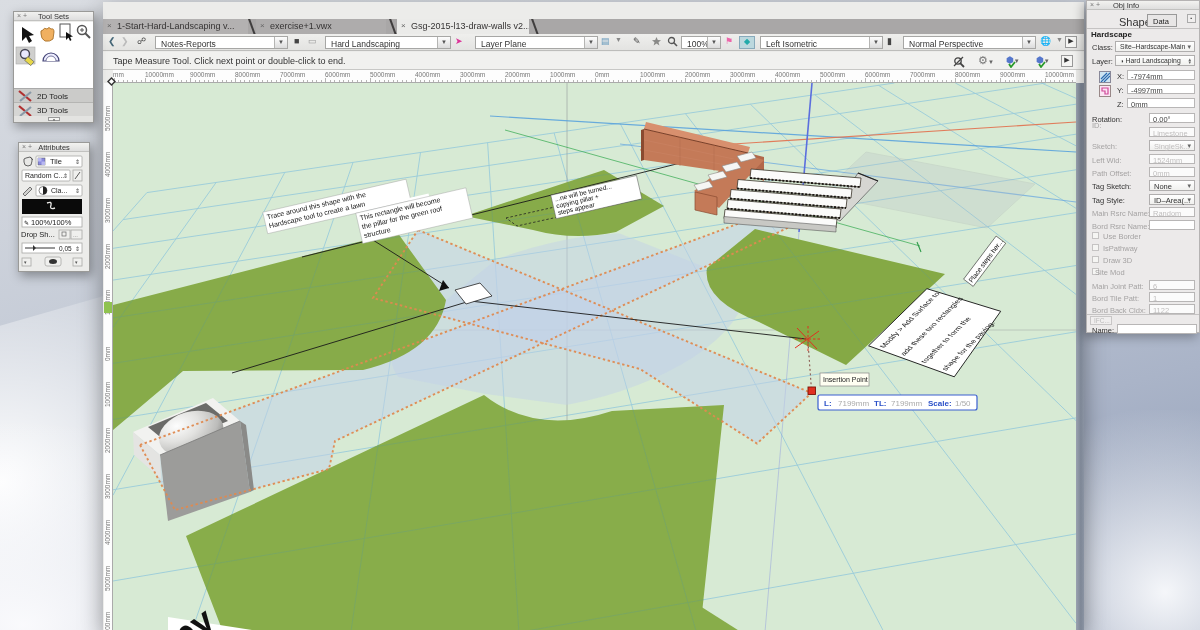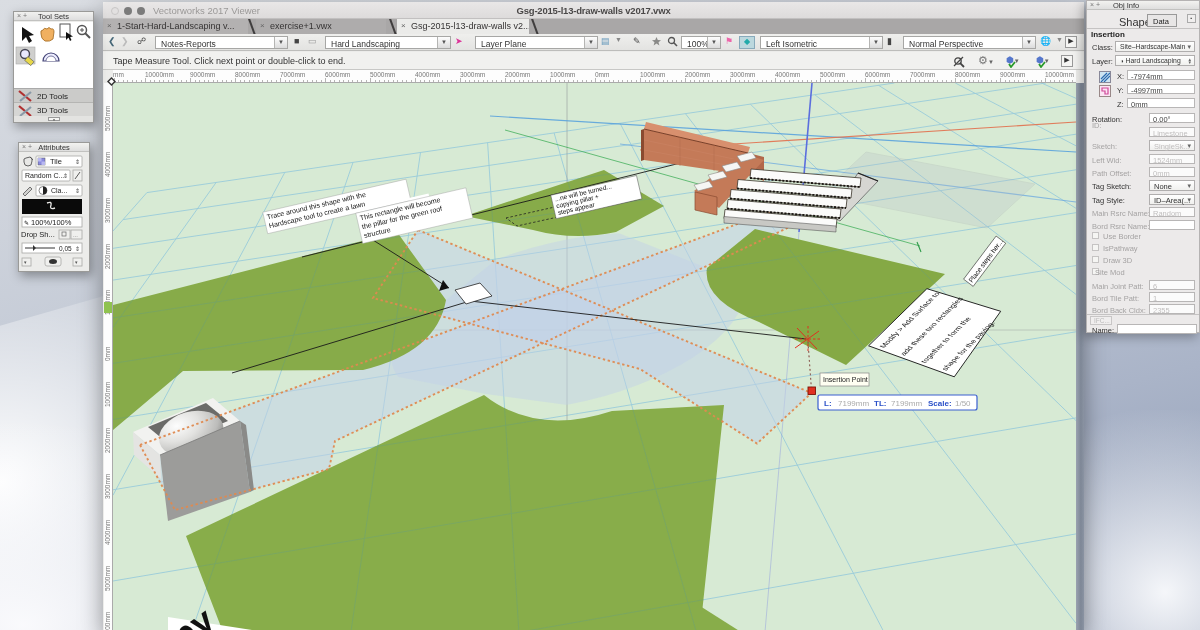--- a/index.html
+++ b/index.html
@@ -49,27 +49,20 @@
 .ofield.g{color:#c0bebe;background:#fbfbfb}
 .osel{position:absolute;background:linear-gradient(#fff,#f0f0ee);border:1px solid #b0aeae;color:#333;font-size:7.5px;padding:1px 0 0 4px;height:11px}
 .osel .v{position:absolute;right:3px;top:1px;color:#666;font-size:7px}
 .chk{position:absolute;left:5px;width:7px;height:7px;border:1px solid #c5c3c3;background:#f5f5f3}
 </style></head>
 <body>
 <div class="snow1"></div>
 <div class="snow2"></div>
 <div class="snow3"></div>
 <div class="win">
-  <div class="titlebar">
-    <div class="tl tl1"></div>
-      <div class="tl tl2"></div>
-      <div class="tl tl3"></div>
-    <div class="appname">Vectorworks 2017 Viewer</div>
-    <div class="docname">Gsg-2015-l13-draw-walls v2017.vwx</div>
-  </div>
   <div class="tabbar">
     <div class="tab" style="left:0;width:145px;background:#b3b1b1"><span class="x">×</span>1-Start-Hard-Landscaping v...</div>
     <div class="tabsep" style="left:145px"></div>
     <div class="tab" style="left:153px;width:130px;background:#aeacac"><span class="x">×</span>exercise+1.vwx</div>
     <div class="tabsep" style="left:286px"></div>
     <div class="tab" style="left:294px;width:132px;background:#ebebe9"><span class="x">×</span>Gsg-2015-l13-draw-walls v2...</div>
     <div class="tabsep" style="left:428px"></div>
   </div>
   <div class="toolbar">
     <div class="tbtn" style="left:5px;color:#467">❮</div>
@@ -714,21 +707,21 @@
   </svg>
 </div>
 
 <div class="obj">
   <div class="pt" style="text-align:left;padding-left:26px"><span class="ptx">× +</span>Obj Info</div>
 
   <div style="position:absolute;left:32px;top:15px;font-size:11px;color:#333">Shape</div>
   <div style="position:absolute;left:60px;top:13px;width:30px;height:13px;border:1px solid #999;background:#e8e6e6;font-size:7.5px;color:#222;padding:2px 0 0 5px">Data</div>
   <div style="position:absolute;right:3px;top:13px;width:9px;height:9px;border:1px solid #aaa;background:#f0eeee;font-size:5px;color:#444;text-align:center">▪</div>
   <div style="position:absolute;left:0;top:27px;width:100%;border-top:1px solid #c5c3c3"></div>
-  <div style="position:absolute;left:4px;top:29px;font-size:8px;font-weight:bold;color:#222">Insertion</div>
+  <div style="position:absolute;left:4px;top:29px;font-size:8px;font-weight:bold;color:#222">Hardscape</div>
   <div class="olab" style="top:42px">Class:</div>
   <div class="osel" style="left:28px;top:40px;width:80px;font-size:6.8px">Site–Hardscape-Main<span class="v">▾</span></div>
   <div class="olab" style="top:56px">Layer:</div>
   <div class="osel" style="left:28px;top:54px;width:80px;font-size:6.8px"><span style="font-size:6px">◑</span> Hard Landscaping<span class="v" style="font-size:5px;line-height:3px;top:2px">▴<br>▾</span></div>
   <div style="position:absolute;left:12px;top:70px;width:12px;height:12px;border:1px solid #889;background:#cde4f2">
     <svg width="10" height="10">
         <path d="M1 7 L7 1 M1 10 L10 1 M4 10 L10 4" stroke="#2a6ab0" stroke-width="1.2"></path>
       </svg>
   </div>
   <div style="position:absolute;left:12px;top:84px;width:12px;height:12px;border:1px solid #988;background:#fbe4f4">
@@ -766,18 +759,18 @@
     <div class="olab g" style="left:16px;top:243px">IsPathway</div>
   <div class="chk" style="top:255px"></div>
     <div class="olab g" style="left:16px;top:255px">Draw 3D</div>
   <div class="chk" style="top:267px"></div>
     <div class="olab g" style="left:8px;top:267px">Site Mod</div>
   <div class="olab g" style="top:281px">Main Joint Patt:</div>
   <div class="ofield g" style="left:62px;top:279px;width:46px">6</div>
   <div class="olab g" style="top:293px">Bord Tile Patt:</div>
   <div class="ofield g" style="left:62px;top:291px;width:46px">1</div>
   <div class="olab g" style="top:305px">Bord Back Cldx:</div>
-  <div class="ofield g" style="left:62px;top:303px;width:46px">2355</div>
+  <div class="ofield g" style="left:62px;top:303px;width:46px">1122</div>
   <div style="position:absolute;left:0;top:313px;width:100%;border-top:1px solid #c5c3c3"></div>
   <div style="position:absolute;left:3px;top:315px;width:22px;height:9px;border:1px solid #c8c6c6;background:#f0eeee;font-size:6.5px;color:#bbb;padding-left:3px">IFC...</div>
   <div class="olab" style="top:325px">Name:</div>
   <div class="ofield" style="left:30px;top:323px;width:80px"></div>
 </div>
 
 </body></html>

